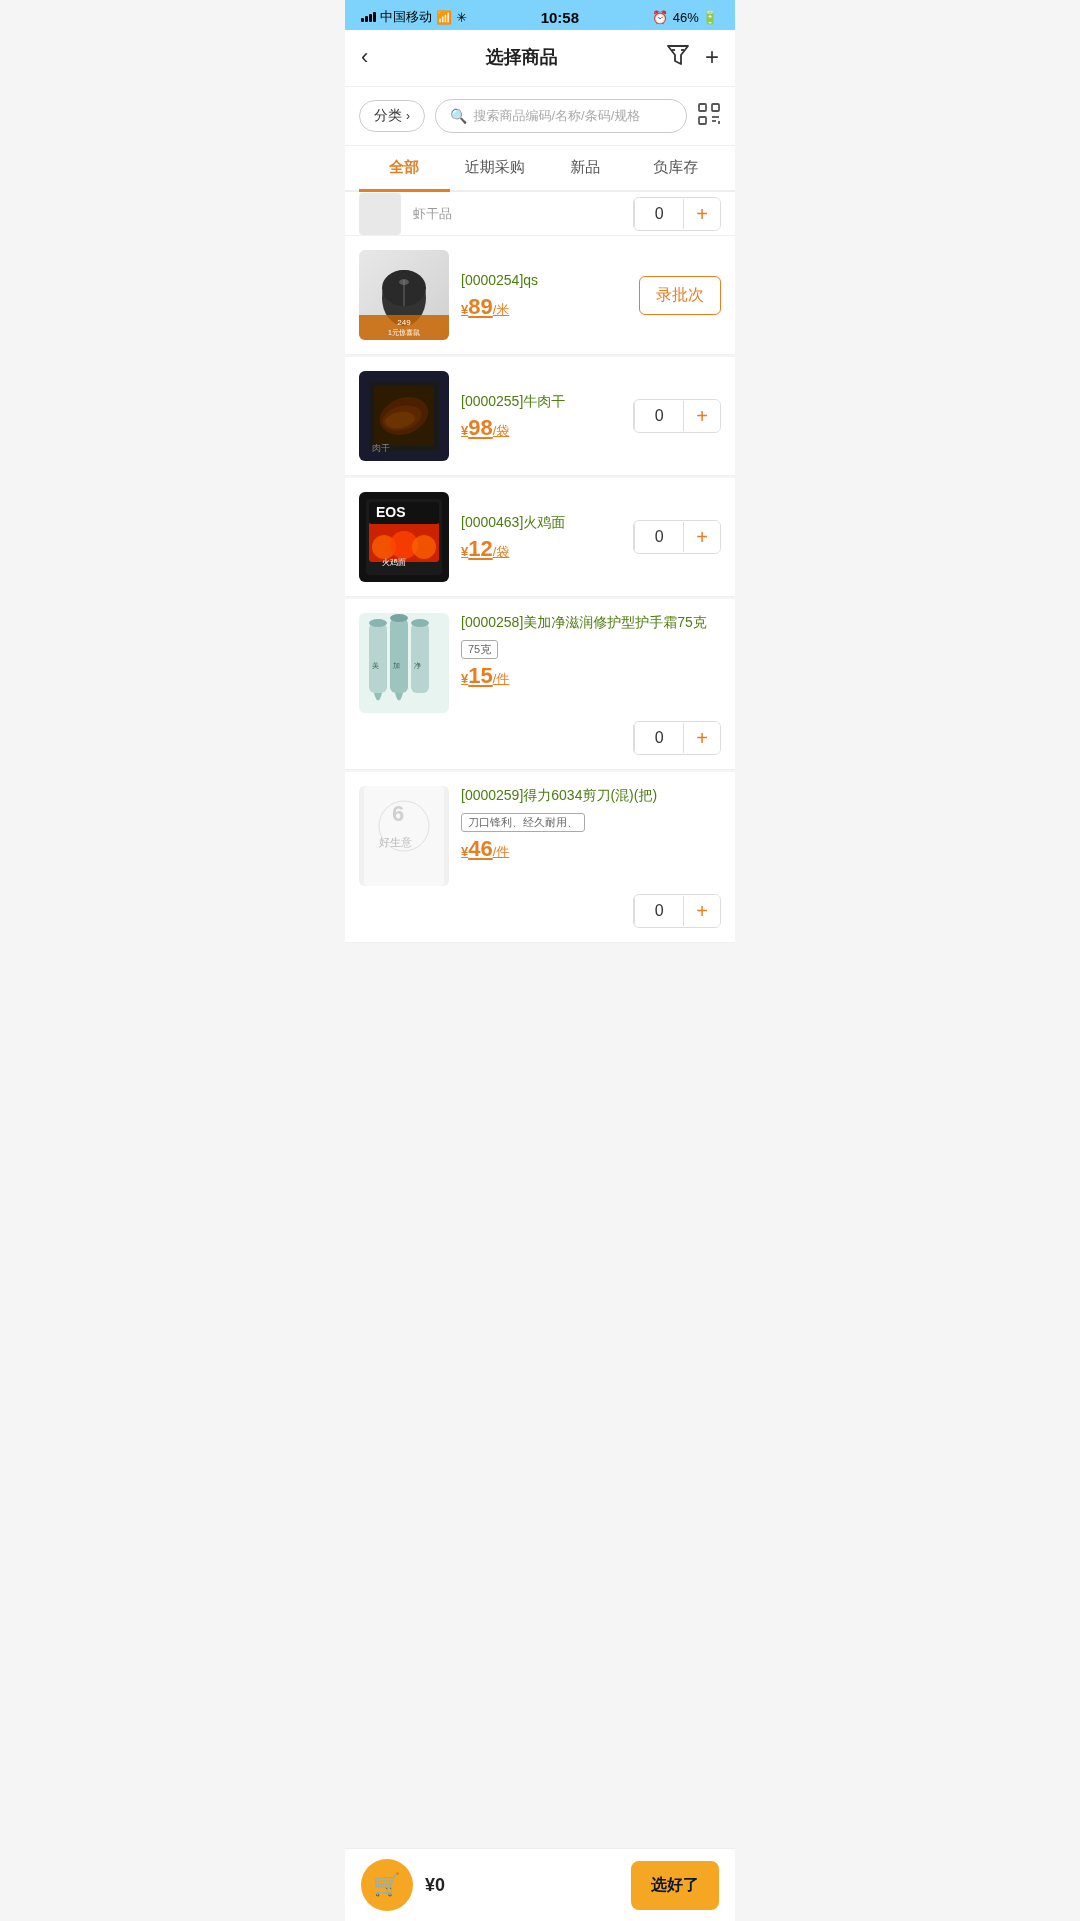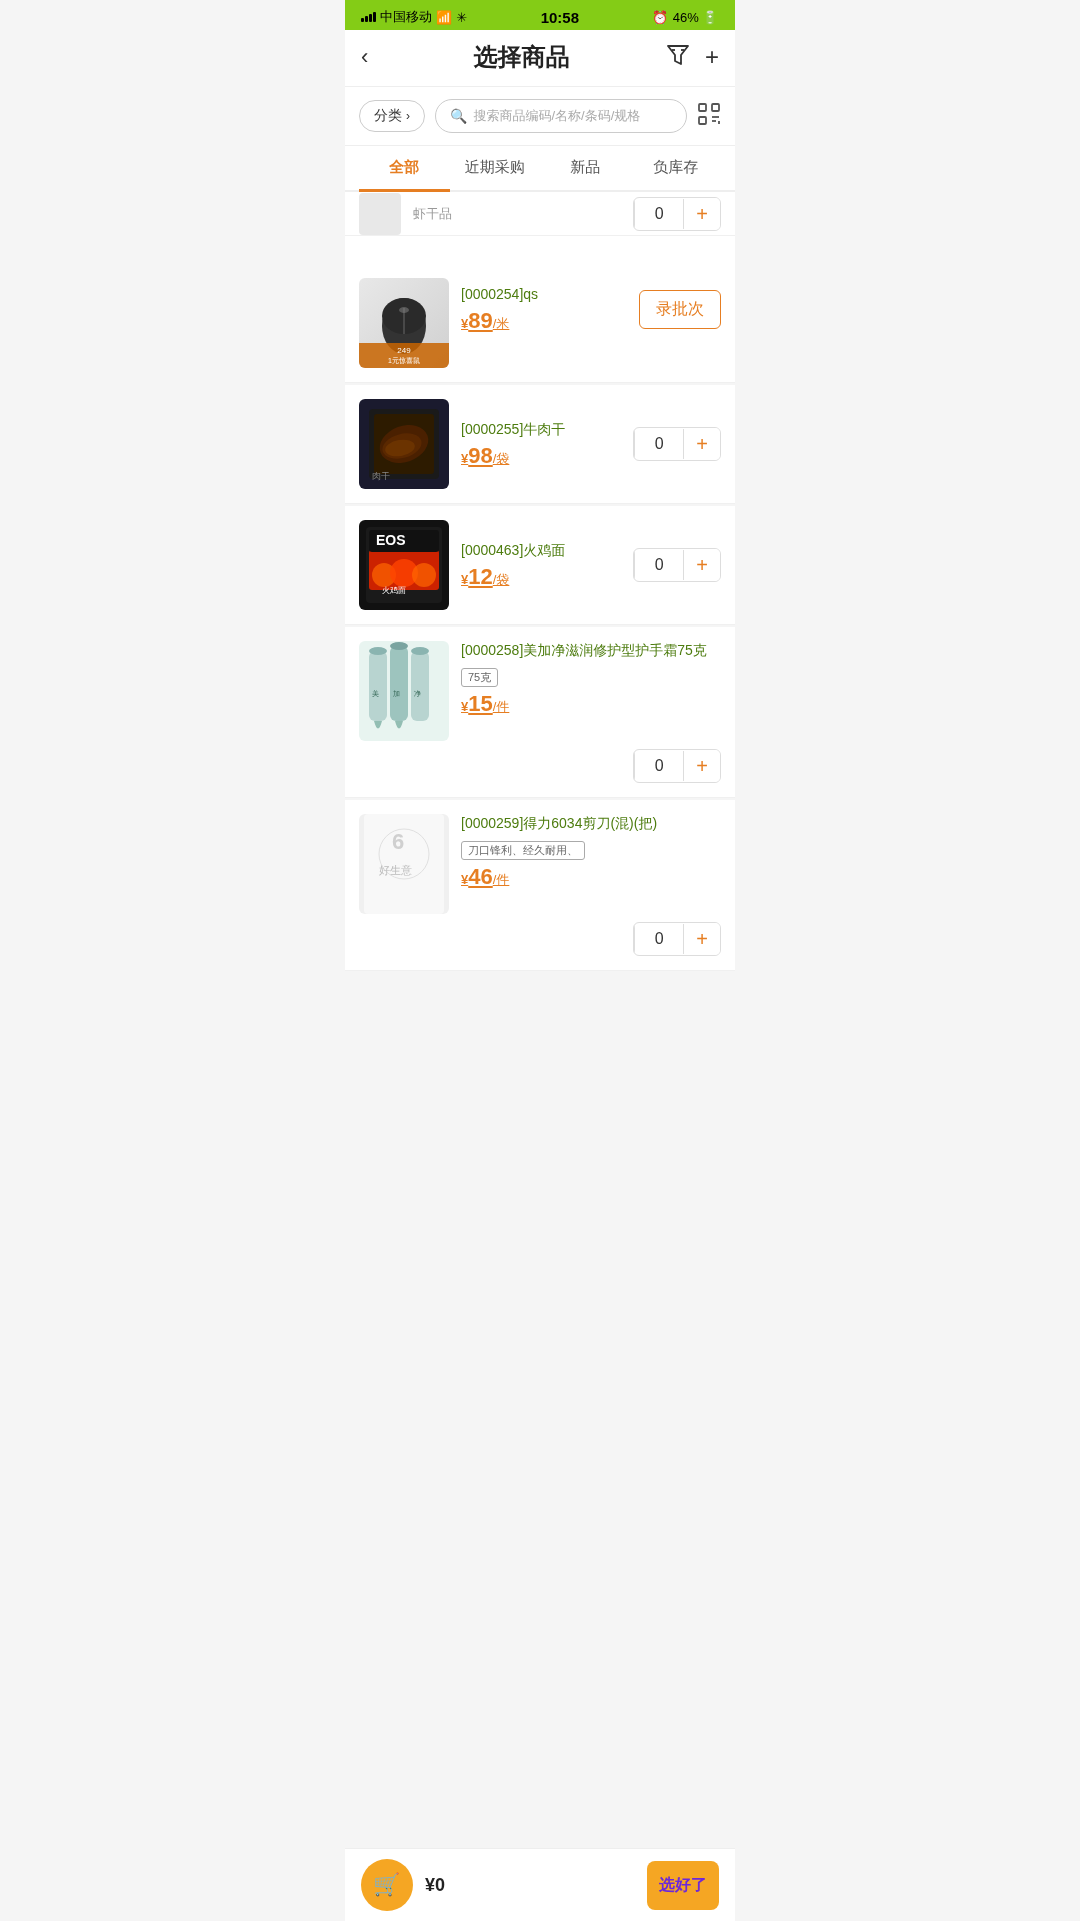--- a/index.html
+++ b/index.html
@@ -9,21 +9,21 @@
       background: #f5f5f5;
       width: 390px;
       margin: 0 auto;
       position: relative;
       min-height: 100vh;
       overflow-x: hidden;
     }
 
     
     .status-bar {
-      background: #84cc16;
+      background: #7dd3fc;
       display: flex;
       justify-content: space-between;
       align-items: center;
       padding: 8px 16px 4px;
       font-size: 13px;
       font-weight: 500;
     }
     .status-left { display: flex; align-items: center; gap: 4px; }
     .status-center { font-size: 15px; font-weight: 700; }
     .status-right { display: flex; align-items: center; gap: 4px; }
@@ -43,21 +43,21 @@
       padding: 10px 16px 12px;
       border-bottom: 1px solid #eee;
     }
     .nav-back {
       font-size: 22px;
       color: #333;
       cursor: pointer;
       padding: 4px 8px 4px 0;
     }
     .nav-title {
-      font-size: 24px;
+      font-size: 18px;
       font-weight: 600;
       color: #222;
     }
     .nav-actions {
       display: flex;
       align-items: center;
       gap: 16px;
     }
     .nav-filter-icon, .nav-add-icon {
       font-size: 20px;
@@ -152,21 +152,20 @@
       background: #f0f0f0;
       display: flex;
       align-items: center;
       justify-content: center;
       position: relative;
     }
     
     .img-mouse {
       background: linear-gradient(135deg, #e8e8e8 0%, #d0d0d0 100%);
       position: relative;
-      margin-top: 28px;
     }
     .img-badge {
       position: absolute;
       bottom: 0;
       left: 0;
       right: 0;
       background: rgba(200,100,0,0.85);
       color: white;
       font-size: 9px;
       text-align: center;
@@ -283,24 +282,24 @@
     .cart-icon-char { font-size: 22px; color: white; }
     .total-price {
       flex: 1;
       font-size: 18px;
       font-weight: 600;
       color: #222;
       padding-left: 12px;
     }
     .confirm-btn {
       background: #f5a623;
-      color: #6d28d9;
+      color: #0f172a;
       border: none;
       border-radius: 8px;
-      padding: 14px 12px;
+      padding: 14px 20px;
       font-size: 16px;
       font-weight: 600;
       cursor: pointer;
     }
 
     
     .scroll-area {
       padding-bottom: 80px;
     }
 

